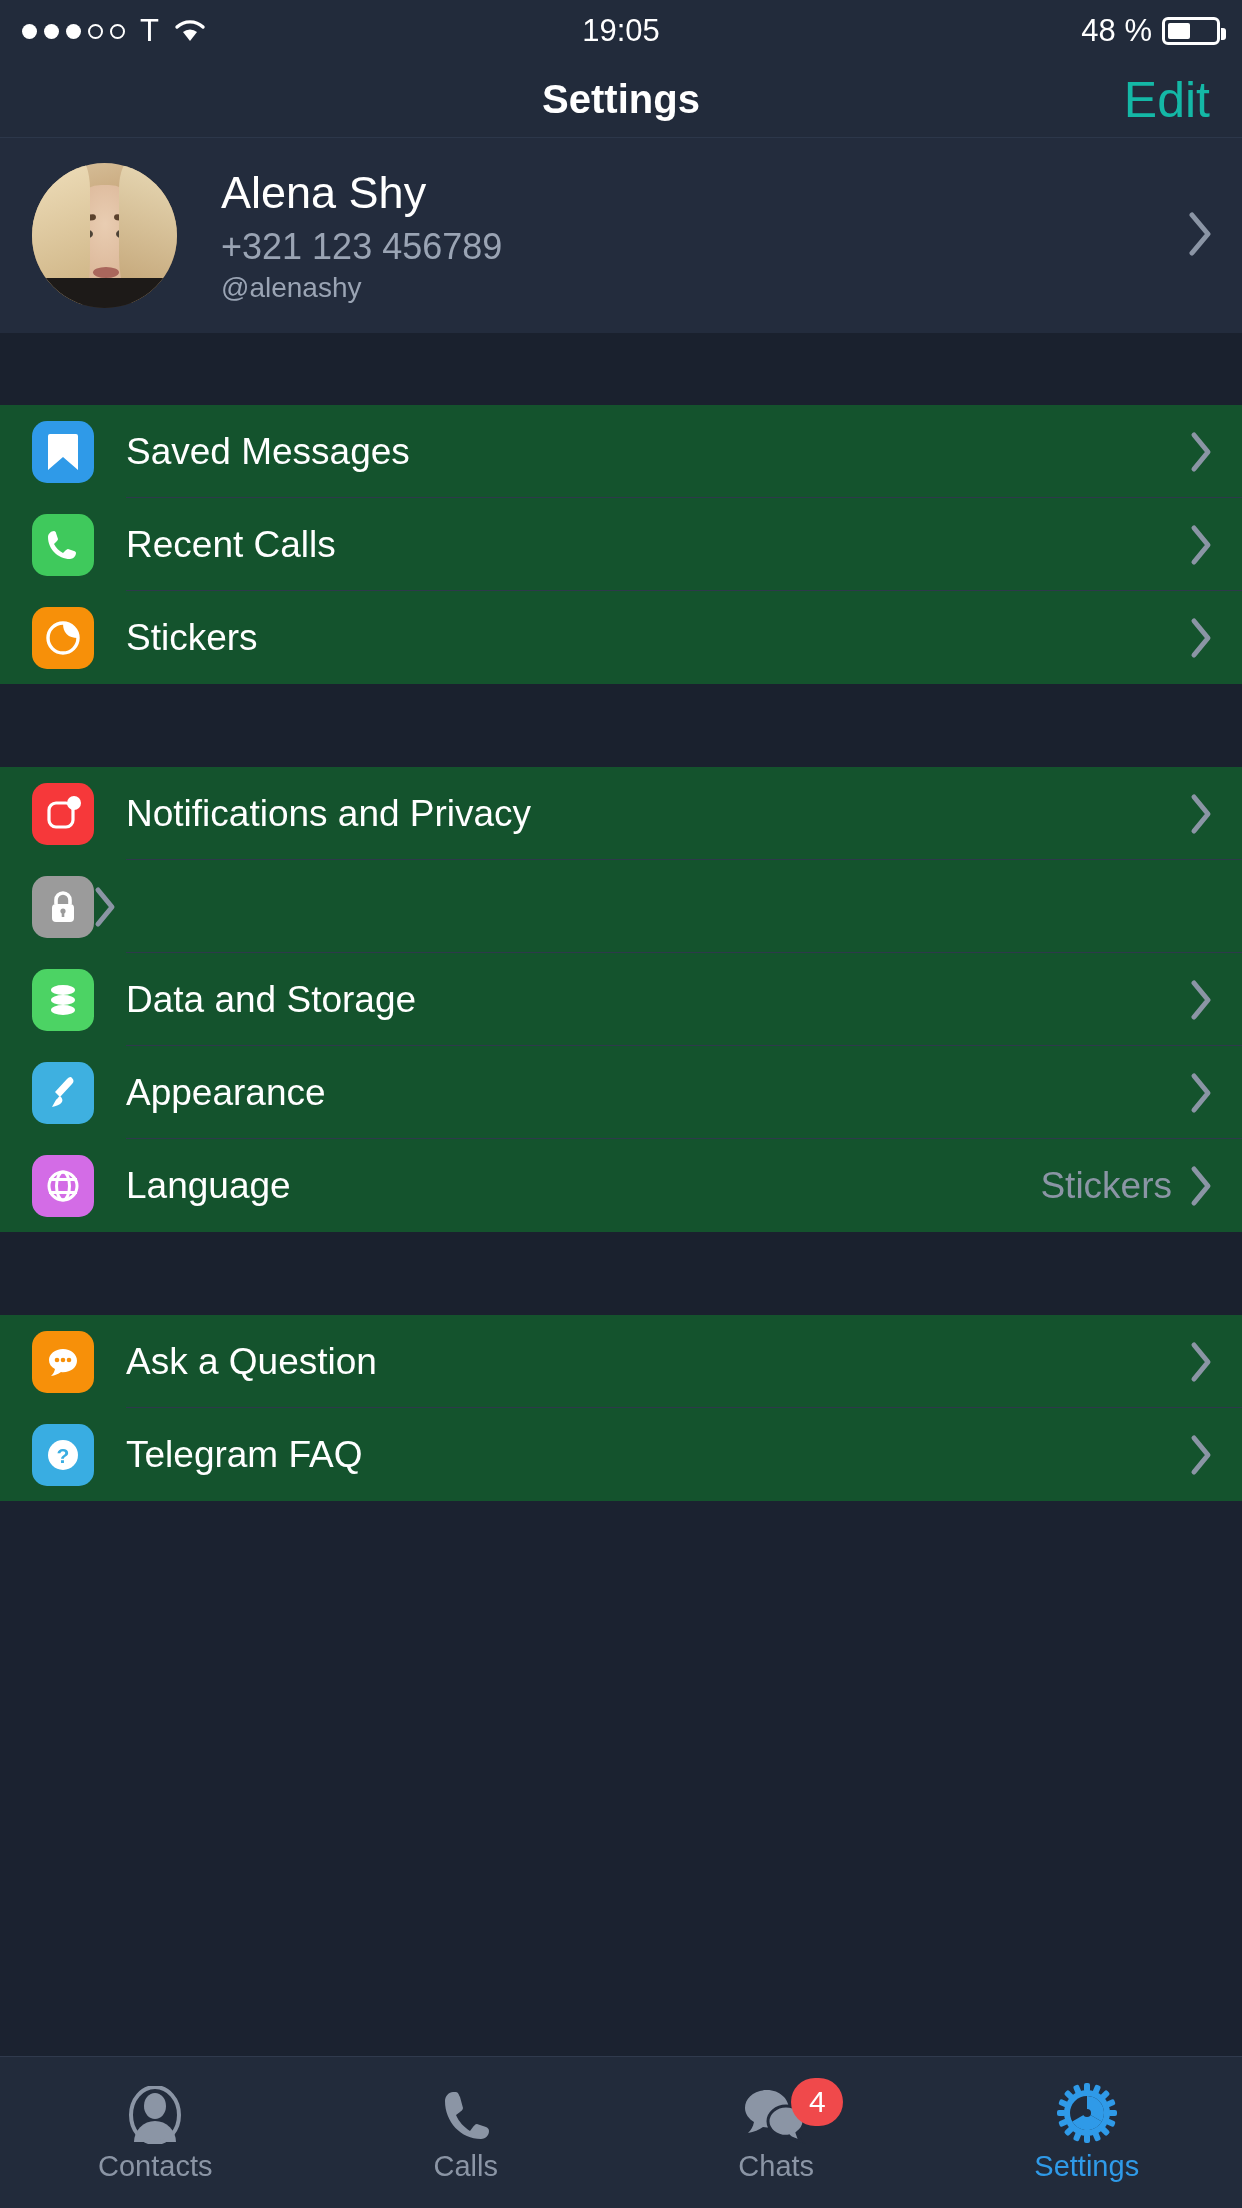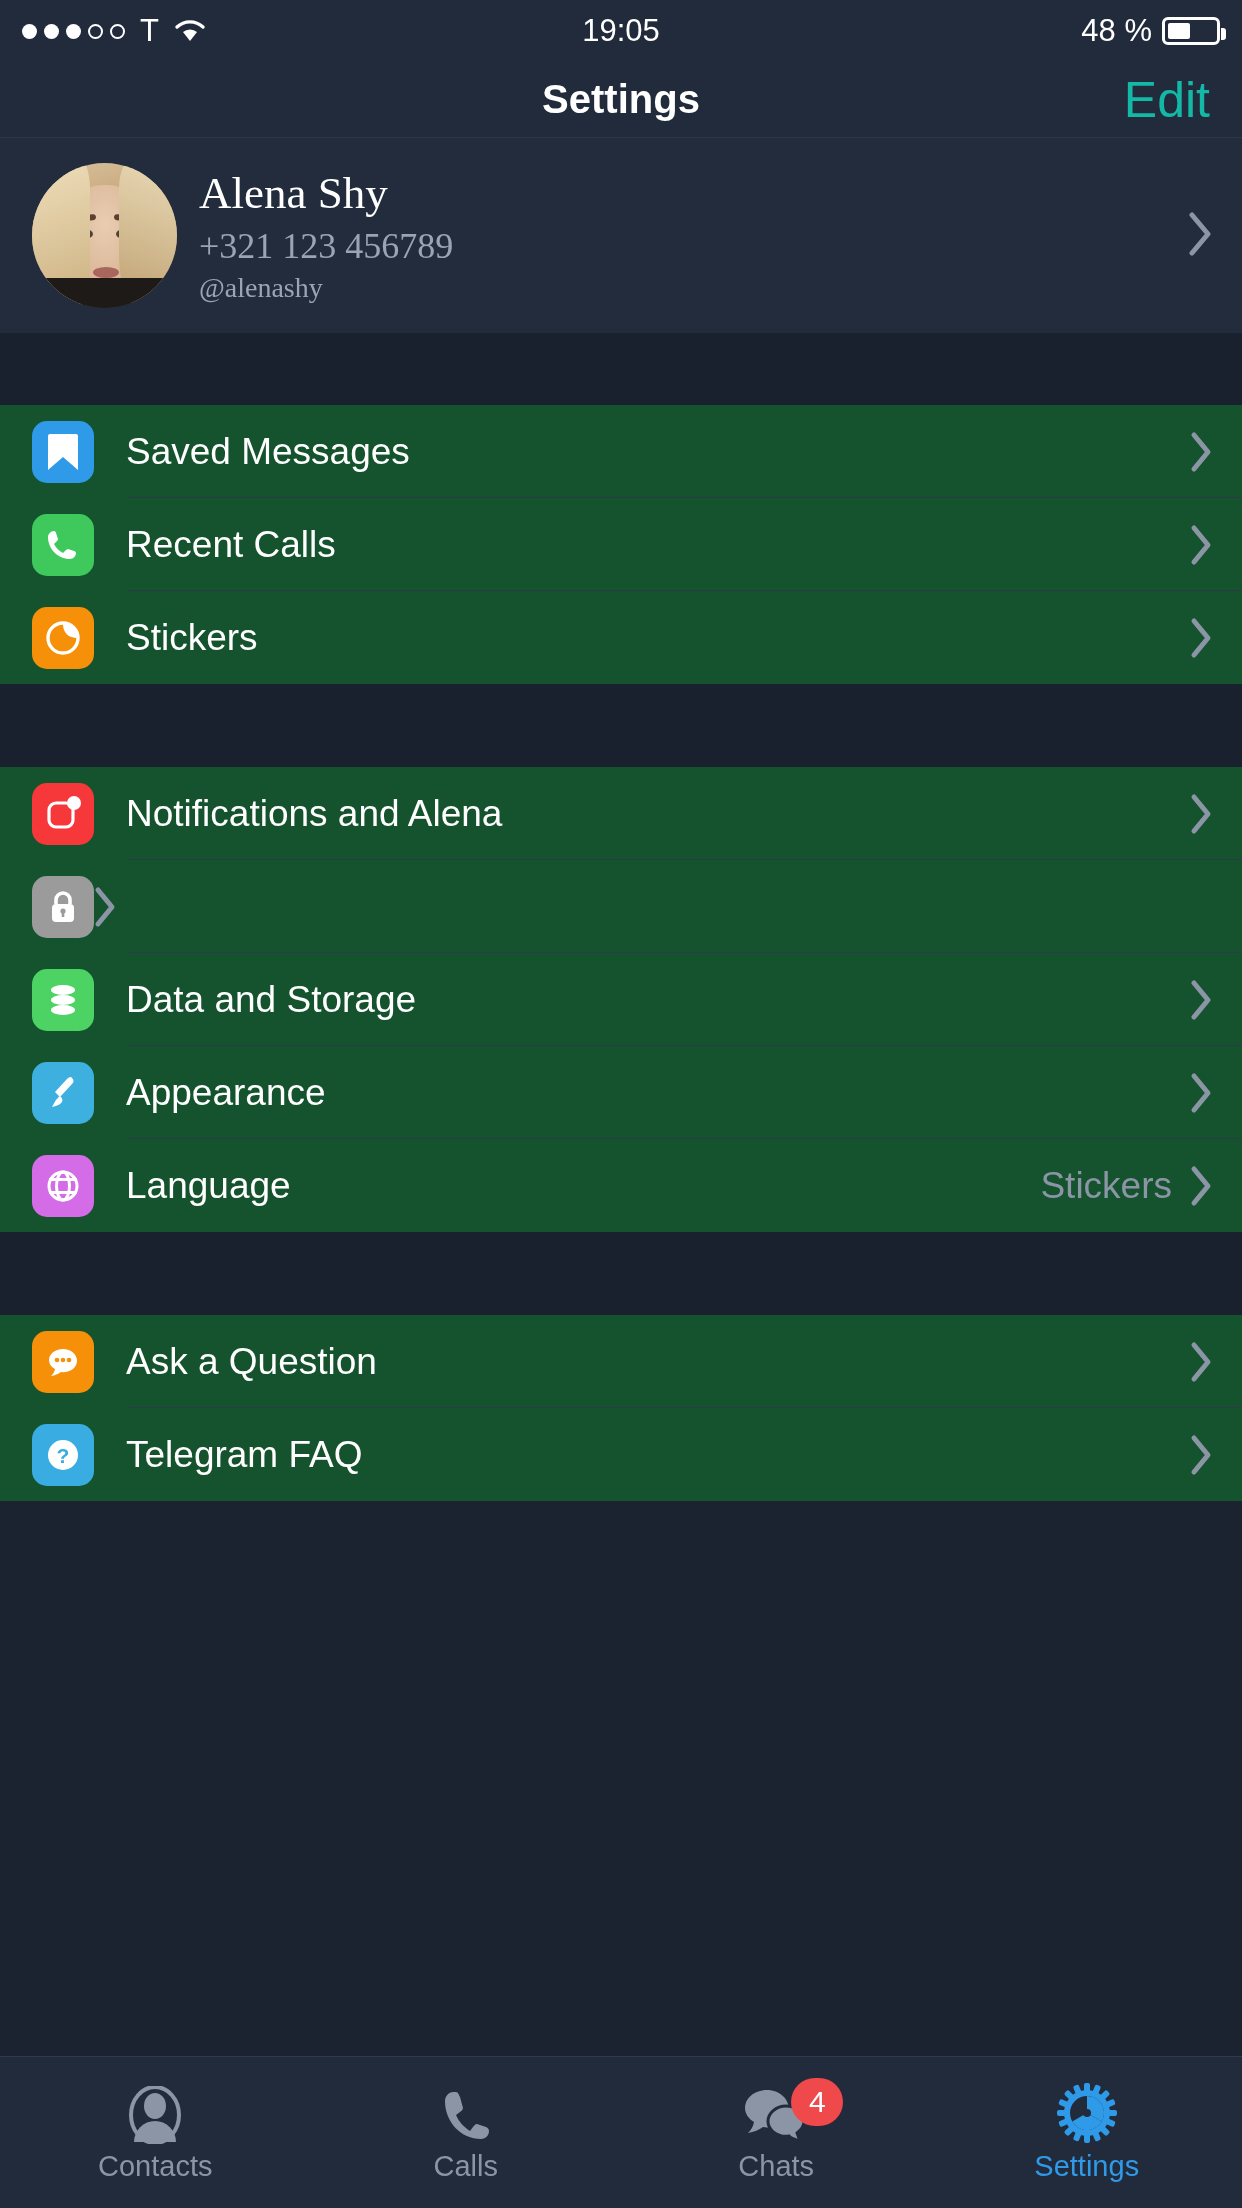--- a/index.html
+++ b/index.html
@@ -111,21 +111,21 @@
   .avatar .eye-l { left:44px; }
   .avatar .eye-r { left:84px; }
   .avatar .lips {
     position:absolute; left:61px; top:104px; width:26px; height:11px;
     background:#a9665c; border-radius:50%;
   }
   .avatar .shoulder {
     position:absolute; left:0; bottom:0; width:145px; height:30px;
     background:#1d1a18;
   }
-  .p-text { margin-left:22px;font-family:Liberation Serif, serif; }
+  .p-text { margin-left:44px; }
   .p-name { color:#ffffff; font-size:45px; line-height:1.12; }
   .p-phone { color:#9aa4b4; font-size:36px; margin-top:9px; line-height:1.1; }
   .p-user { color:#9aa4b4; font-size:28px; margin-top:6px; line-height:1.1; }
   .p-chev { position:absolute; right:28px; color:#8b95a5; }
 
   
   .tabbar {
     position:absolute; left:0; bottom:0; width:1242px; height:152px;
     background:#222b3b; border-top:1px solid #303a4d;
     display:flex; align-items:center;
@@ -256,21 +256,21 @@
   <div class="gap" style="height:83px"></div>
 
   <div class="section">
     <div class="row">
       <span class="icon-box" style="background:#f6383a">
         <svg width="38" height="38" viewBox="0 0 38 38">
           <rect x="5" y="8" width="24" height="24" rx="7" fill="none" stroke="#ffffff" stroke-width="3.2"></rect>
           <circle cx="30" cy="8" r="7" fill="#ffffff"></circle>
         </svg>
       </span>
-      <span class="row-label">Notifications and Alena</span>
+      <span class="row-label">Notifications and Privacy</span>
       <span class="chev">
           <svg width="24" height="42" viewBox="0 0 24 42">
             <path d="M4 4 L18 21 L4 38" stroke="#8b95a5" stroke-width="5" fill="none" stroke-linecap="round" stroke-linejoin="round"></path>
           </svg>
         </span>
       <span class="sep"></span>
     </div>
     <div class="row">
       <span class="icon-box" style="background:#9b9b9b">
         <svg width="32" height="38" viewBox="0 0 32 38">

